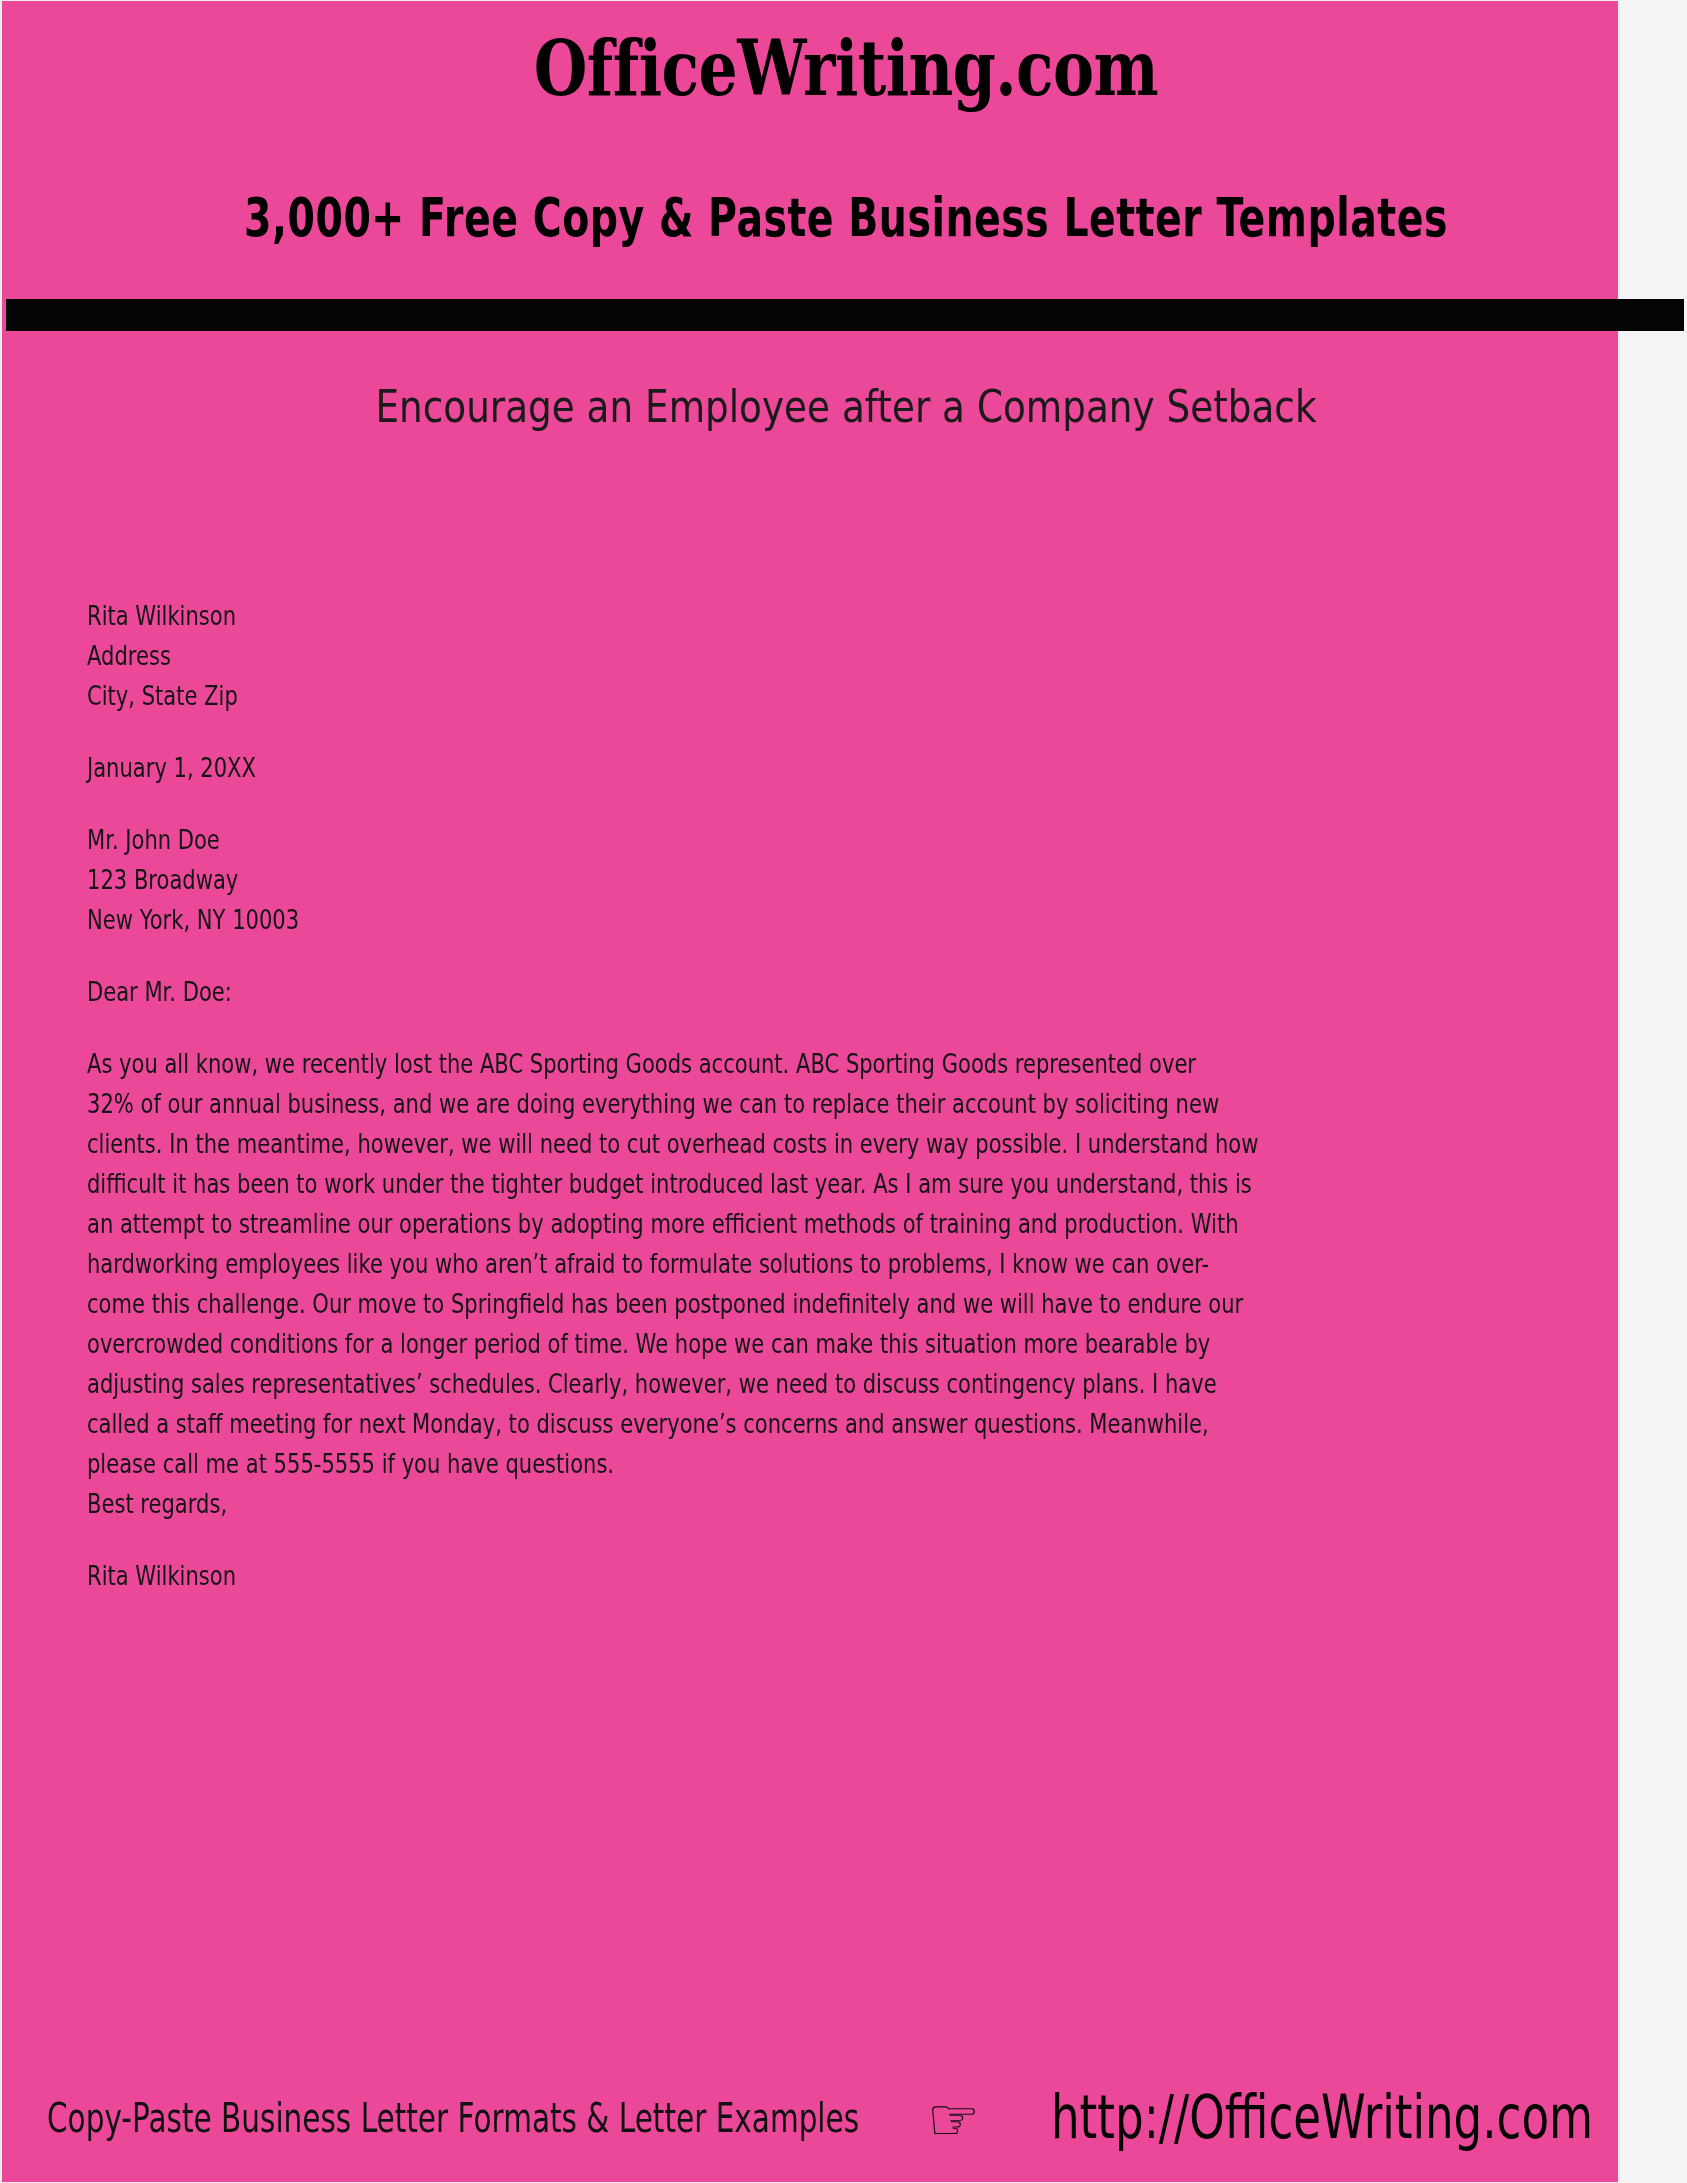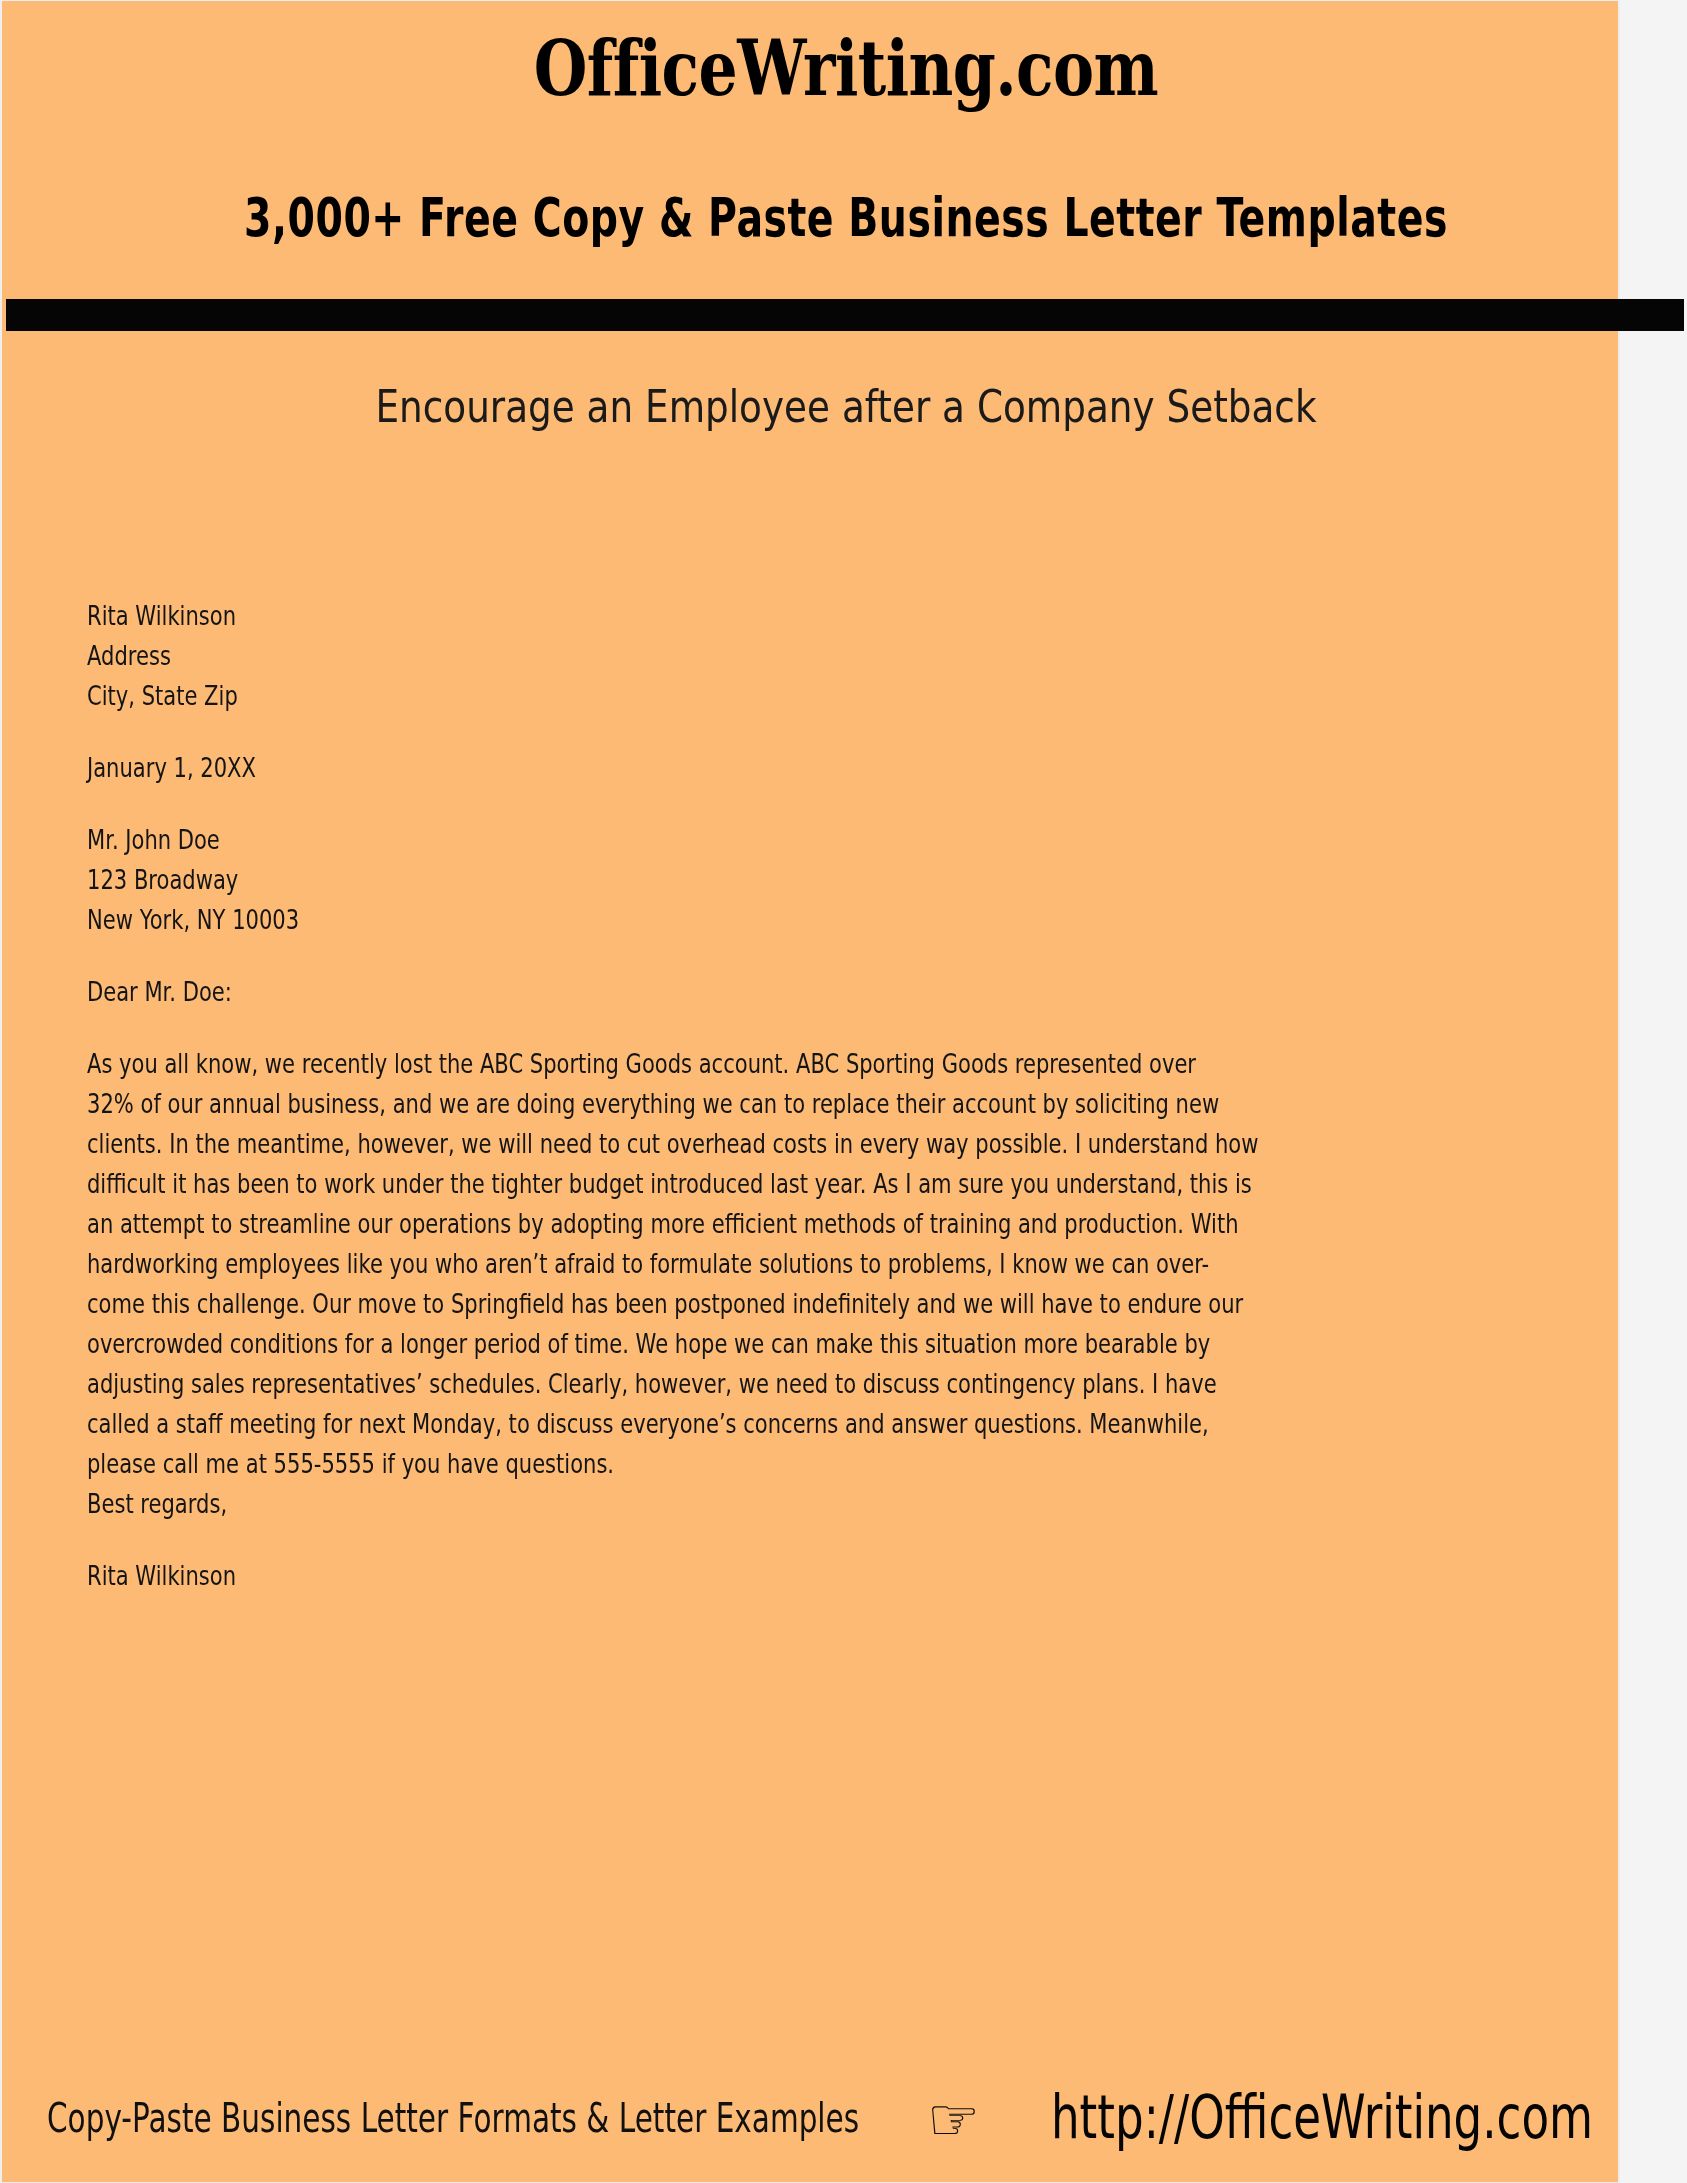--- a/index.html
+++ b/index.html
@@ -12,21 +12,21 @@
     background: #f4f4f4;
     font-family: "Liberation Sans", sans-serif;
     color: #0d0d0d;
     overflow: hidden;
   }
 
   .page {
     position: relative;
     width: 1620px;
     height: 2183px;
-    background: #fdba74;
+    background: #ec4899;
     box-sizing: border-box;
     border-left: 2px solid #eeeeee;
     border-right: 2px solid #ededed;
     border-top: 1.3px solid #efefef;
     border-bottom: 1.3px solid #e9e9e9;
   }
 
   
   .masthead {
     position: absolute;

